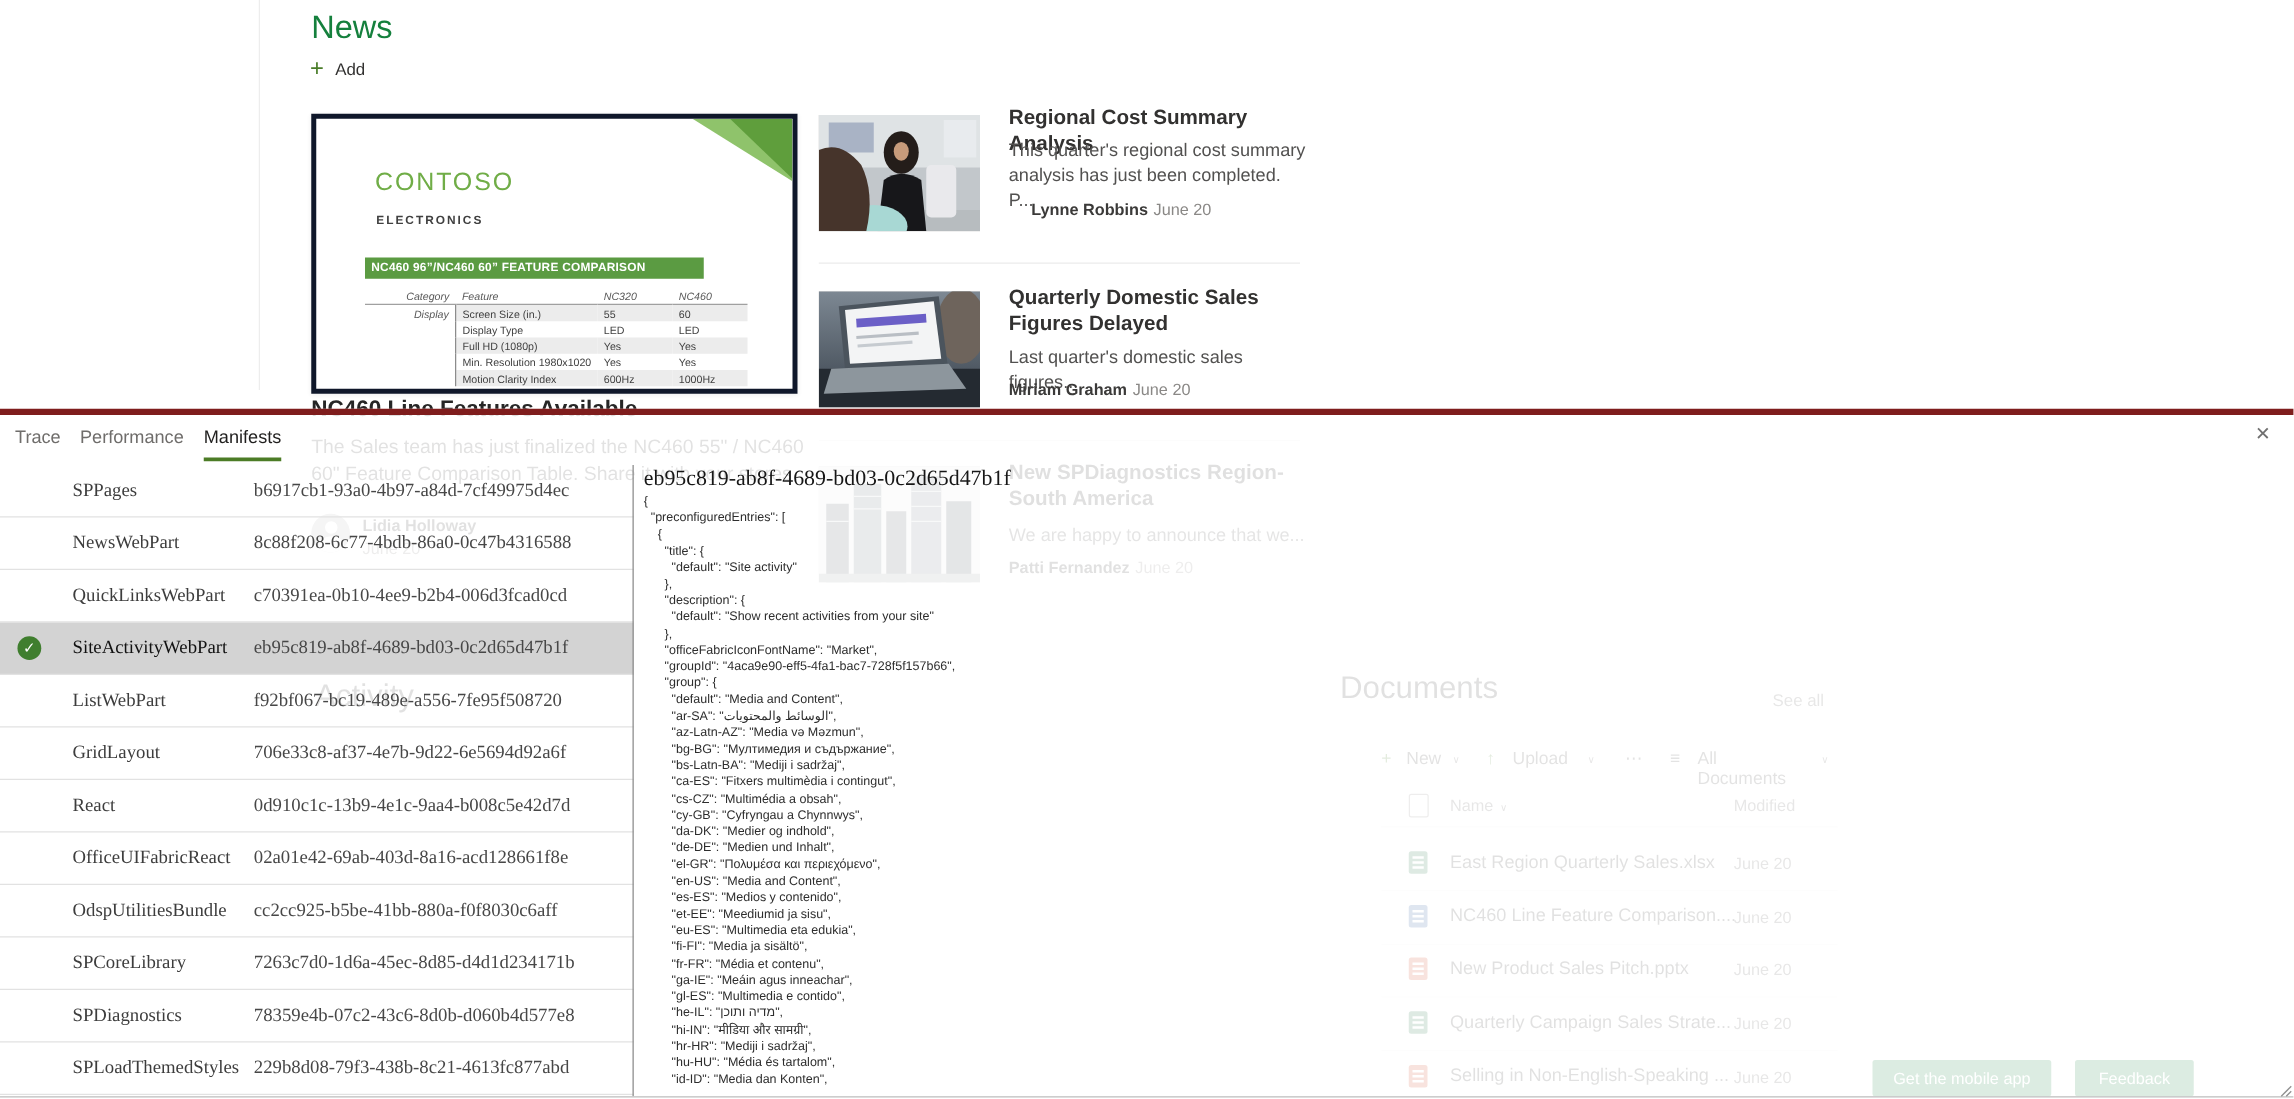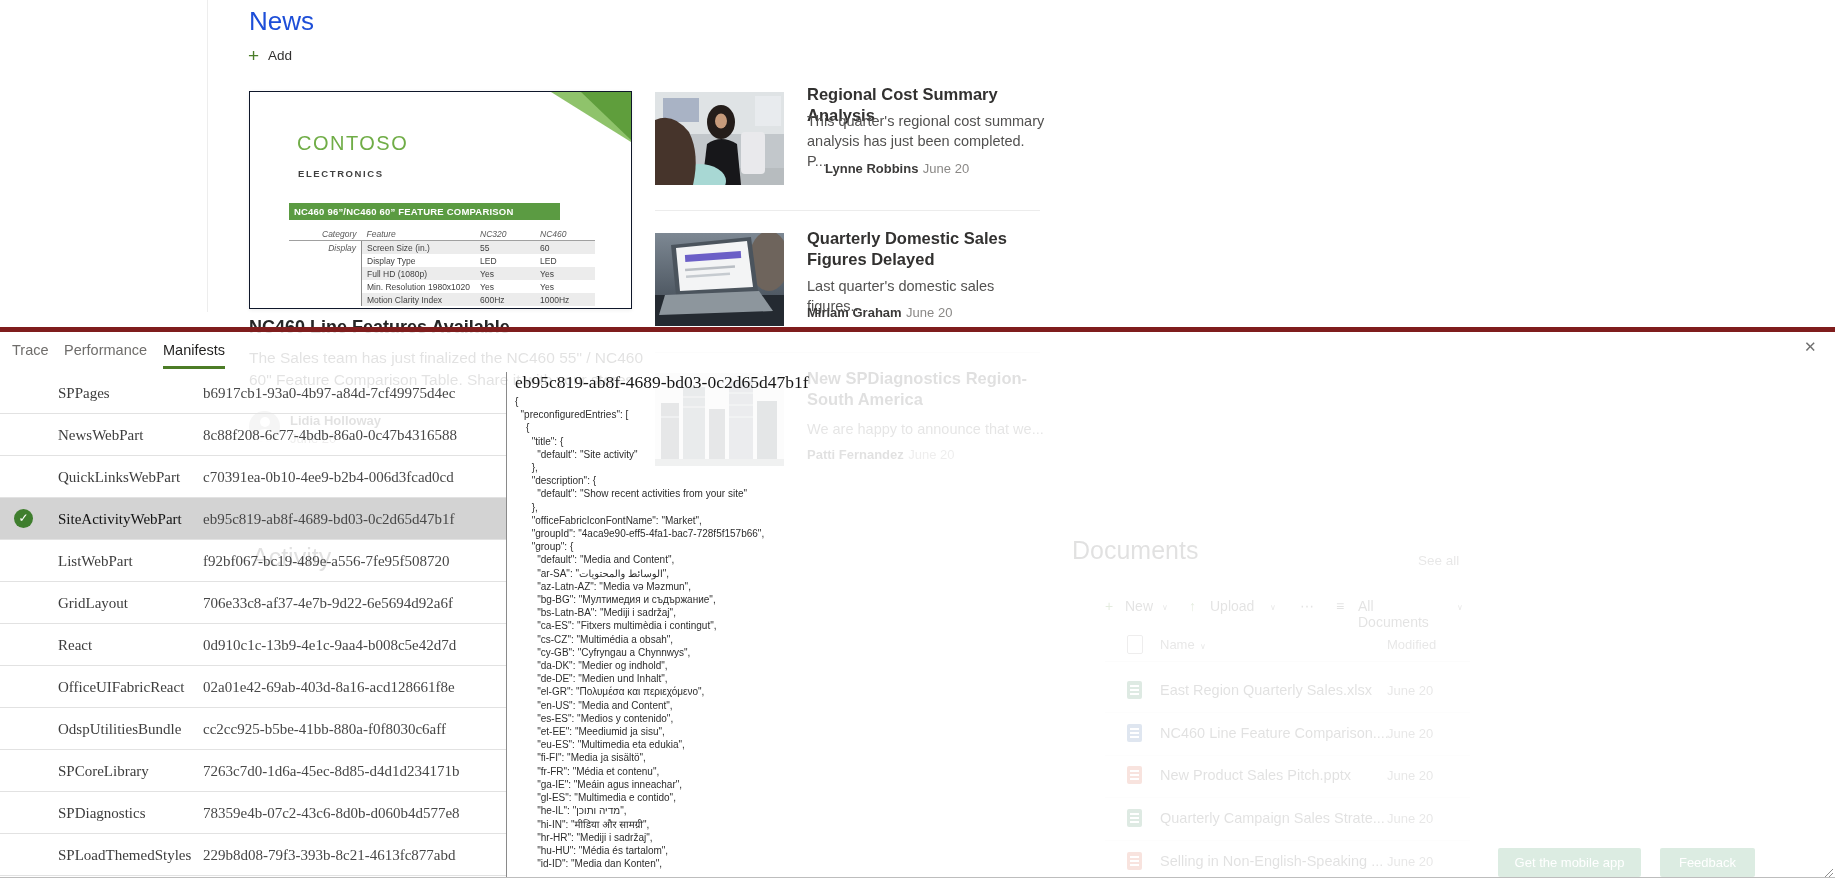--- a/index.html
+++ b/index.html
@@ -2,28 +2,28 @@
 <html><head>
 <meta charset="utf-8">
 <style>
   html,body{margin:0;padding:0;background:#fff;}
   .screen{position:relative;width:1835px;height:879px;background:#ffffff;overflow:hidden;
           font-family:"Liberation Sans",sans-serif;color:#323130;}
   .abs{position:absolute;}
 
   
   .section-line{position:absolute;left:207px;top:0;width:1px;height:312px;background:#ededed;}
-  .news-title{position:absolute;left:249px;top:6px;font-size:26px;font-weight:400;color:#1d4ed8;}
+  .news-title{position:absolute;left:249px;top:6px;font-size:26px;font-weight:400;color:#15803d;}
   .add-btn{position:absolute;left:248px;top:46px;display:flex;align-items:center;cursor:pointer;}
   .add-plus{font-size:19px;font-weight:300;color:#4a7d29;line-height:19px;}
   .add-label{font-size:13.5px;color:#323130;margin-left:9px;}
 
   
   .news-card{position:absolute;left:249px;top:91px;width:381px;height:216px;background:#fff;
-             border:1px solid #0f172a;box-shadow:0 1px 4px rgba(0,0,0,.07);overflow:hidden;}
+             border:4px solid #0f172a;box-shadow:0 1px 4px rgba(0,0,0,.07);overflow:hidden;}
   .card-corner{position:absolute;right:0;top:0;}
   .card-brand{position:absolute;left:47px;top:40px;font-size:20px;letter-spacing:1.5px;color:#70ad47;}
   .card-sub{position:absolute;left:48px;top:76px;font-size:9.5px;font-weight:700;letter-spacing:1.6px;color:#404040;}
   .card-banner{position:absolute;left:39px;top:111px;width:266px;height:17px;background:#5b9b42;color:#fff;
                font-size:9.5px;font-weight:700;line-height:17px;padding-left:5px;letter-spacing:.2px;}
   .card-table{position:absolute;left:39px;top:135px;border-collapse:collapse;font-size:8.5px;color:#3f3f3f;}
   .card-table td{padding:1px 5px;height:11px;white-space:nowrap;}
   .card-table tr.hdr td{font-style:italic;color:#595959;border-bottom:1px solid #a0a0a0;}
   .card-table td.cat{width:62px;text-align:right;font-style:italic;color:#595959;}
   .card-table td.feat{width:92px;border-left:1px solid #8c8c8c;}
@@ -367,21 +367,21 @@
       <div class="mrow">
         <span class="mname">SPCoreLibrary</span>
         <span class="mguid">7263c7d0-1d6a-45ec-8d85-d4d1d234171b</span>
       </div>
       <div class="mrow">
         <span class="mname">SPDiagnostics</span>
         <span class="mguid">78359e4b-07c2-43c6-8d0b-d060b4d577e8</span>
       </div>
       <div class="mrow">
         <span class="mname">SPLoadThemedStyles</span>
-        <span class="mguid">229b8d08-79f3-393b-8c21-4613fc877abd</span>
+        <span class="mguid">229b8d08-79f3-438b-8c21-4613fc877abd</span>
       </div>
     </div>
 
     <div class="vdivider"></div>
 
     <div class="detail-heading">eb95c819-ab8f-4689-bd03-0c2d65d47b1f</div>
     <pre class="manifest-json">{
   "preconfiguredEntries": [
     {
       "title": {

